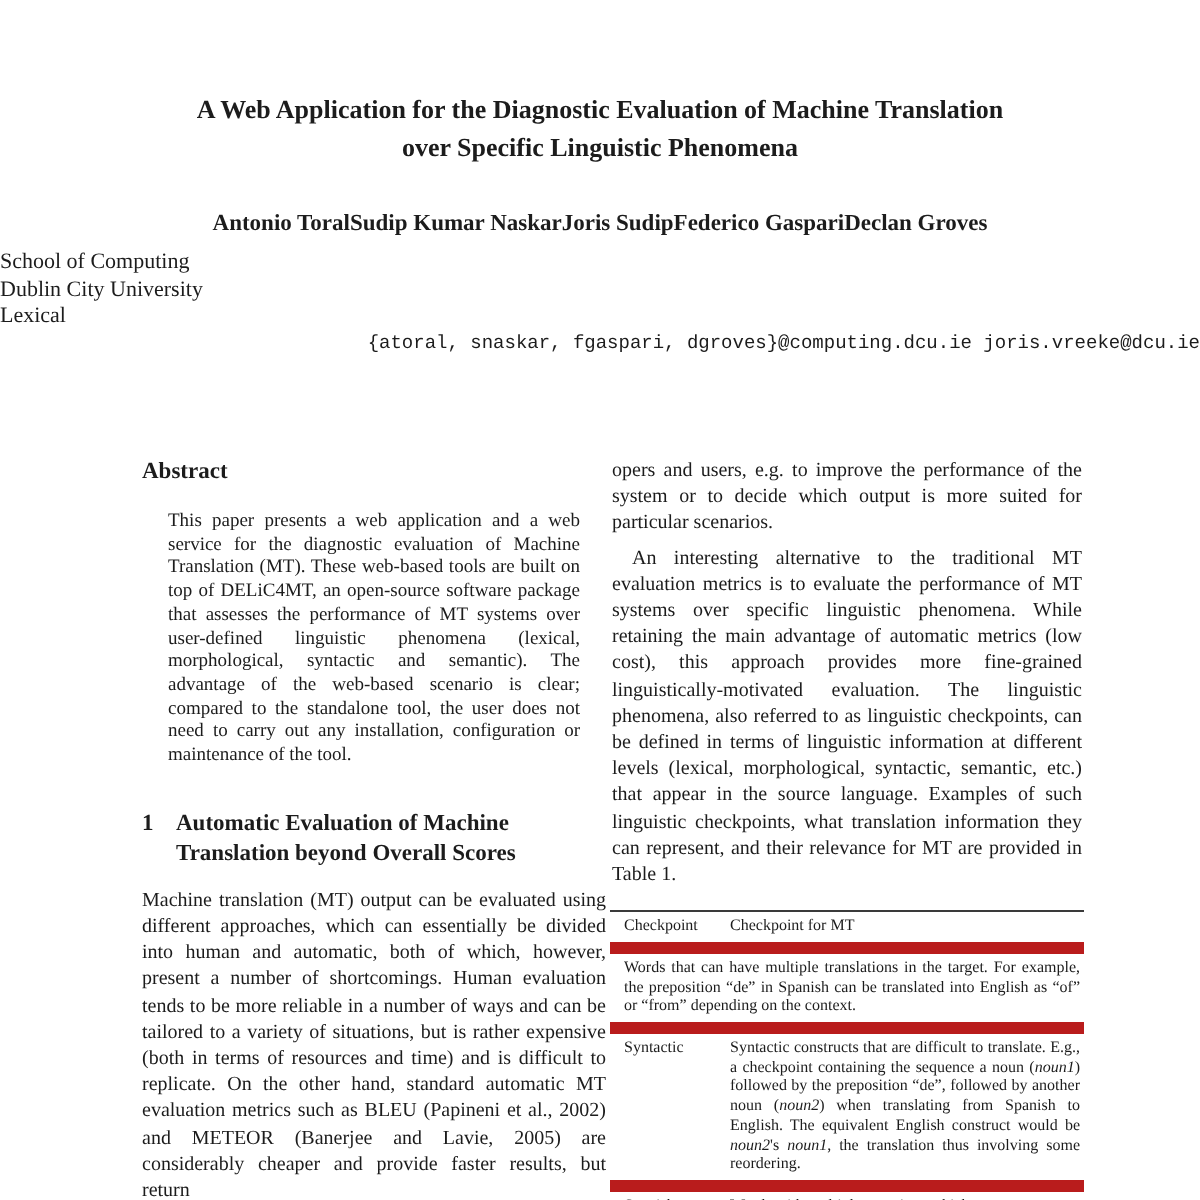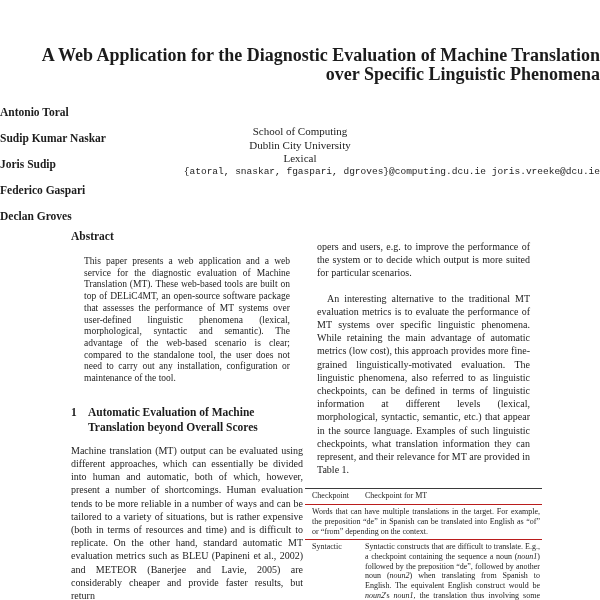--- a/index.html
+++ b/index.html
@@ -3,52 +3,52 @@
 <meta charset="utf-8">
 <style>
   html,body { margin:0; padding:0; background:#ffffff; }
   #page {
     position:relative; width:600px; height:600px; overflow:hidden;
     background:#ffffff; color:#1c1c1c;
     font-family:"Liberation Serif", serif;
   }
   .paper-title {
     position:absolute; top:46px; left:0; right:0;
-    text-align:right; font-weight:bold; font-size:18px; line-height:18.5px;
+    text-align:center; font-weight:bold; font-size:13px; line-height:18.5px;
   }
   .authors {
     position:absolute; top:106px; left:0; right:0;
-    display:flex; justify-content:center; gap:14px;
-    font-weight:bold; font-size:11.5px;flex-direction:column;
+    display:flex; justify-content:center; 
+    font-weight:bold; font-size:11.5px;
   }
   .affiliation {
     position:absolute; top:125px; left:0; right:0;
-    text-align:center; font-size:11px; line-height:13.5px;
+    font-size:11px; line-height:13.5px;
   }
   .emails {
     position:absolute; top:166px; left:0; right:0;
     text-align:right; font-family:"Liberation Mono", monospace; font-size:9.5px;
   }
   .col-left  { position:absolute; left:71px;  top:228px; width:232px; height:372px; overflow:hidden; }
   .col-right { position:absolute; left:305px; top:228px; width:237px; height:372px; overflow:hidden; }
 
   .abstract-heading { font-weight:bold; font-size:11.5px; margin:2px 0 14px 0; }
   .abstract-body {
     margin:0 13px; font-size:9.5px; line-height:11.7px; text-align:justify;
   }
   .section-heading { display:flex; margin-top:20px; font-weight:bold; font-size:11.5px; line-height:15px; }
   .section-number { width:17px; flex-shrink:0; }
   .section-title { width:200px; }
   .section-body { margin-top:9px; font-size:10px; line-height:13.2px; text-align:justify; }
 
-  .rc-para { font-size:10px; line-height:13.2px; text-align:justify; margin:12px; }
+  .rc-para { font-size:10px; line-height:13.2px; text-align:justify; margin:1px; }
   .rc-para.indent { text-indent:10px; margin-top:4px; }
 
   .mt-table { margin-top:11px; font-size:8px; line-height:9.7px; border-top:1px solid #3a3a3a; }
-  .t-row { display:flex; border-bottom:1px solid #b91c1c; padding:2px 0 3px 7px; }
+  .t-row { display:flex; border-bottom:6px solid #b91c1c; padding:2px 0 3px 7px; }
   .t-row.t-last { border-bottom:none; }
   .t-c1 { width:53px; flex-shrink:0; }
   .t-c2 { flex:1; text-align:justify; padding-right:2px; }
   .t-head .t-c1, .t-head .t-c2 { text-align:left; }
   i { font-style:italic; }
 </style>
 </head>
 <body>
 
 <div id="page">

